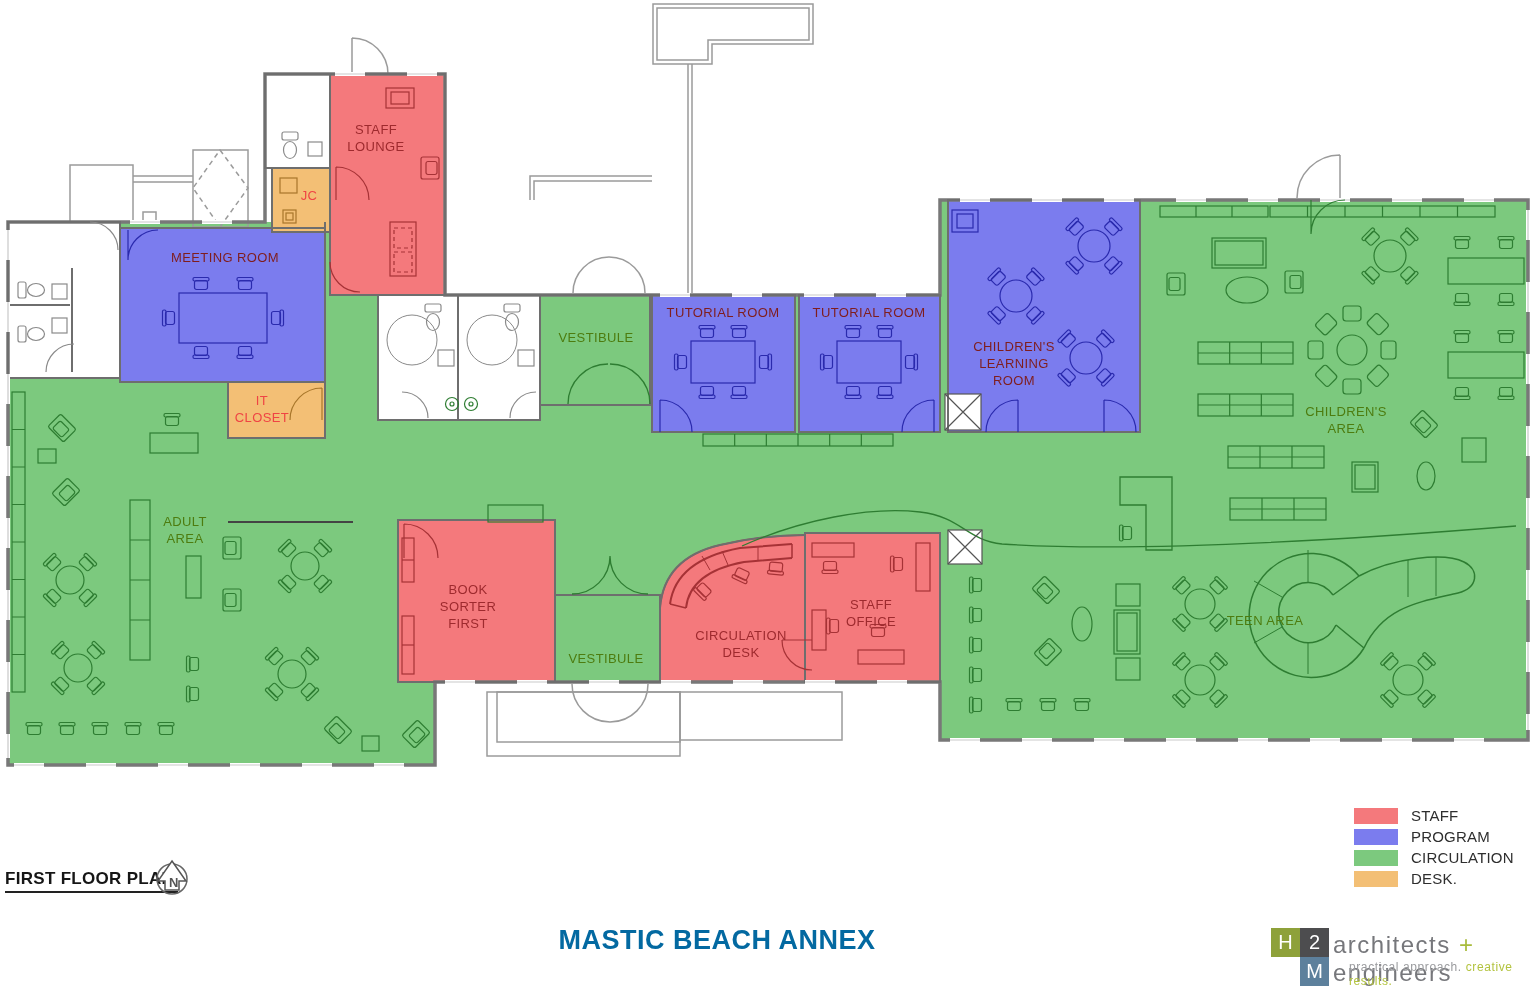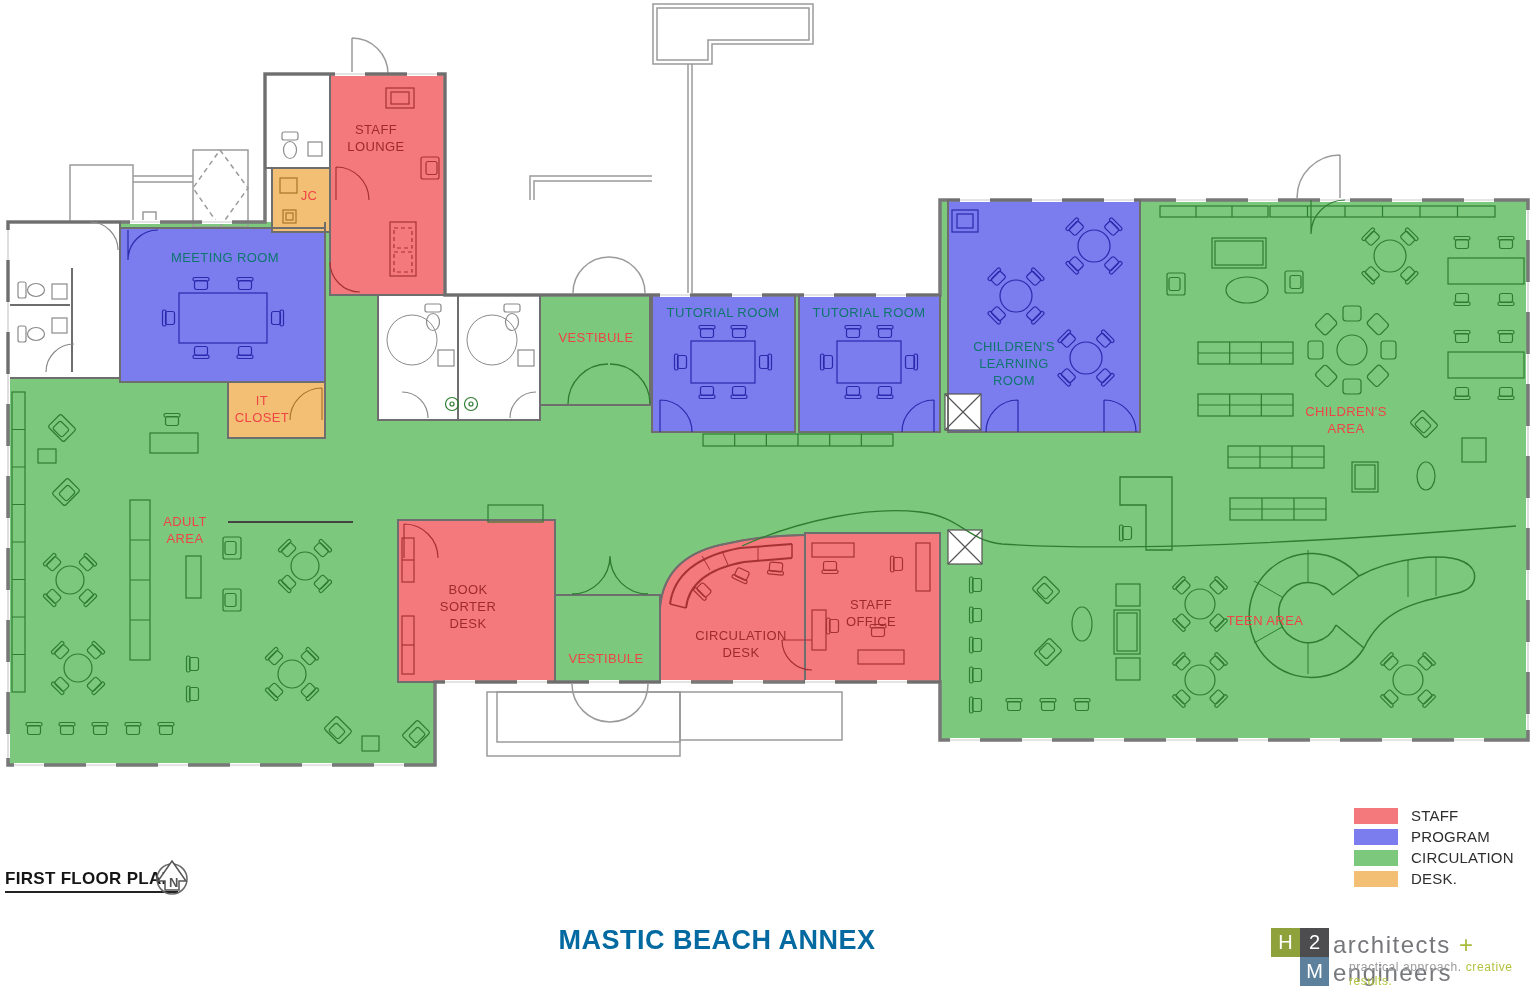--- a/index.html
+++ b/index.html
@@ -1,21 +1,21 @@
 <!DOCTYPE html>
 <html><head>
 <meta charset="utf-8">
 <style>
   html,body{margin:0;padding:0;background:#fff;width:1536px;height:991px;overflow:hidden;
     font-family:"Liberation Sans",sans-serif;}
   #stage{position:relative;width:1536px;height:991px;background:#fff;}
   #plan-svg{position:absolute;left:0;top:0;}
   .rlabel{position:absolute;transform:translate(-50%,-50%);white-space:pre-line;text-align:center;
     font-size:13px;letter-spacing:.4px;line-height:1.3;font-weight:400;}
-  .lbl-g{color:#ef4444}.lbl-b{color:#0f766e}.lbl-r{color:#9e2a2e}.lbl-o{color:#ef4444}
+  .lbl-g{color:#4d7c0f}.lbl-b{color:#7f1d1d}.lbl-r{color:#9e2a2e}.lbl-o{color:#ef4444}
   #legend{position:absolute;left:1354px;top:805px;}
   .leg-row{display:flex;align-items:center;height:21px;}
   .leg-sw{width:44px;height:16px;margin-right:13px;}
   .sw-staff{background:#f4797c}.sw-program{background:#7b7cee}.sw-circ{background:#7cc97e}.sw-misc{background:#f3bf75}
   .leg-lab{font-size:15px;color:#2e2e2e;letter-spacing:.2px;}
   #ffp{position:absolute;left:5px;top:869px;font-size:17px;font-weight:700;color:#161616;
     letter-spacing:.3px;border-bottom:2px solid #222;padding:0 4px 2px 0;}
   #north{position:absolute;left:150px;top:857px;}
   #main-title{position:absolute;left:717px;top:925px;transform:translateX(-50%);
     font-size:27px;font-weight:700;color:#0369a1;letter-spacing:.5px;}
@@ -704,21 +704,21 @@
 <div class="rlabel lbl-b" style="left:869px;top:313px">TUTORIAL ROOM</div>
 <div class="rlabel lbl-b" style="left:1014px;top:364px">CHILDREN'S
 LEARNING
 ROOM</div>
 <div class="rlabel lbl-g" style="left:1346px;top:421px">CHILDREN'S
 AREA</div>
 <div class="rlabel lbl-g" style="left:185px;top:531px">ADULT
 AREA</div>
 <div class="rlabel lbl-r" style="left:468px;top:607px">BOOK
 SORTER
-DESK</div>
+FIRST</div>
 <div class="rlabel lbl-g" style="left:606px;top:659px">VESTIBULE</div>
 <div class="rlabel lbl-r" style="left:741px;top:645px">CIRCULATION
 DESK</div>
 <div class="rlabel lbl-r" style="left:871px;top:614px">STAFF
 OFFICE</div>
 <div class="rlabel lbl-g" style="left:1265px;top:621px">TEEN AREA</div>
 
 <div id="legend">
   <div class="leg-row">
     <div class="leg-sw sw-staff"></div>

